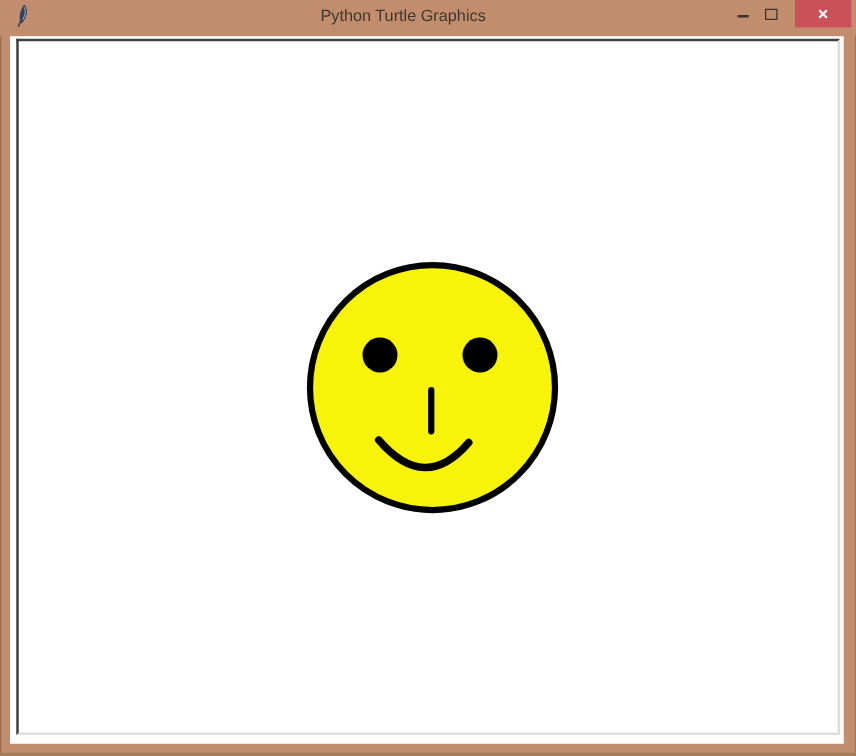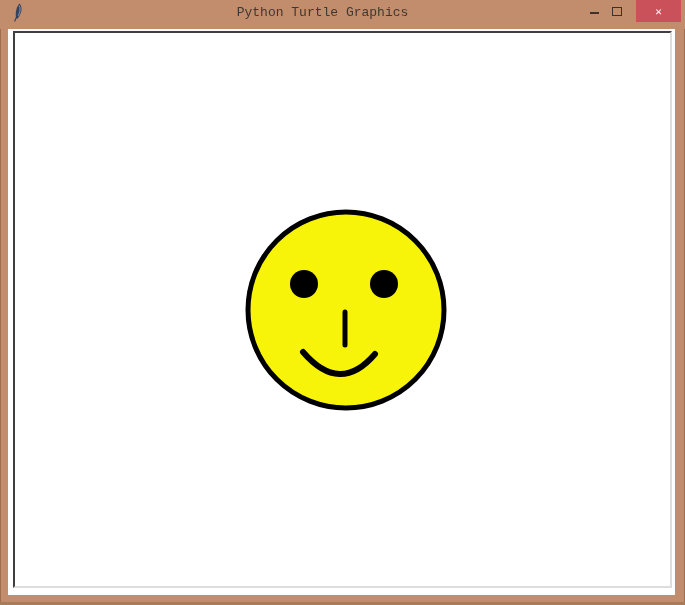--- a/index.html
+++ b/index.html
@@ -2,21 +2,21 @@
 <html style="--titlebar-bg: #c28d6c; --frame-bg: #c28d6c; --frame-shadow: #a87c5a; --title-text: #3e3832; --control-glyph: #3a332c; --close-bg: #ca515a; --close-glyph-color: #ffffff; --canvas-bg: #ffffff; --canvas-border-dark: #3f3f3f; --canvas-border-light: #dddddd; --smiley-fill: #f7f409; --smiley-line: #000000; --feather-dark: #36415c; --feather-light: #8fa0bc;"><head>
 <meta charset="utf-8">
 <style>
   html,body { margin:0; padding:0; background:#ffffff; }
   * { box-sizing:border-box; }
 
   .window {
     position:relative;
     width:685px; height:605px;
     background: var(--frame-bg, #c28d6c);
-    font-family:Liberation Mono, monospace;
+    font-family:Liberation Sans, sans-serif;
     box-shadow: inset 0 0 0 1px rgba(90,55,30,0.35);
     overflow:hidden;
   }
 
   
   .titlebar {
     position:absolute; top:0; left:0; right:0; height:29px;
     background: var(--titlebar-bg, #c28d6c);
   }
   .app-icon {

